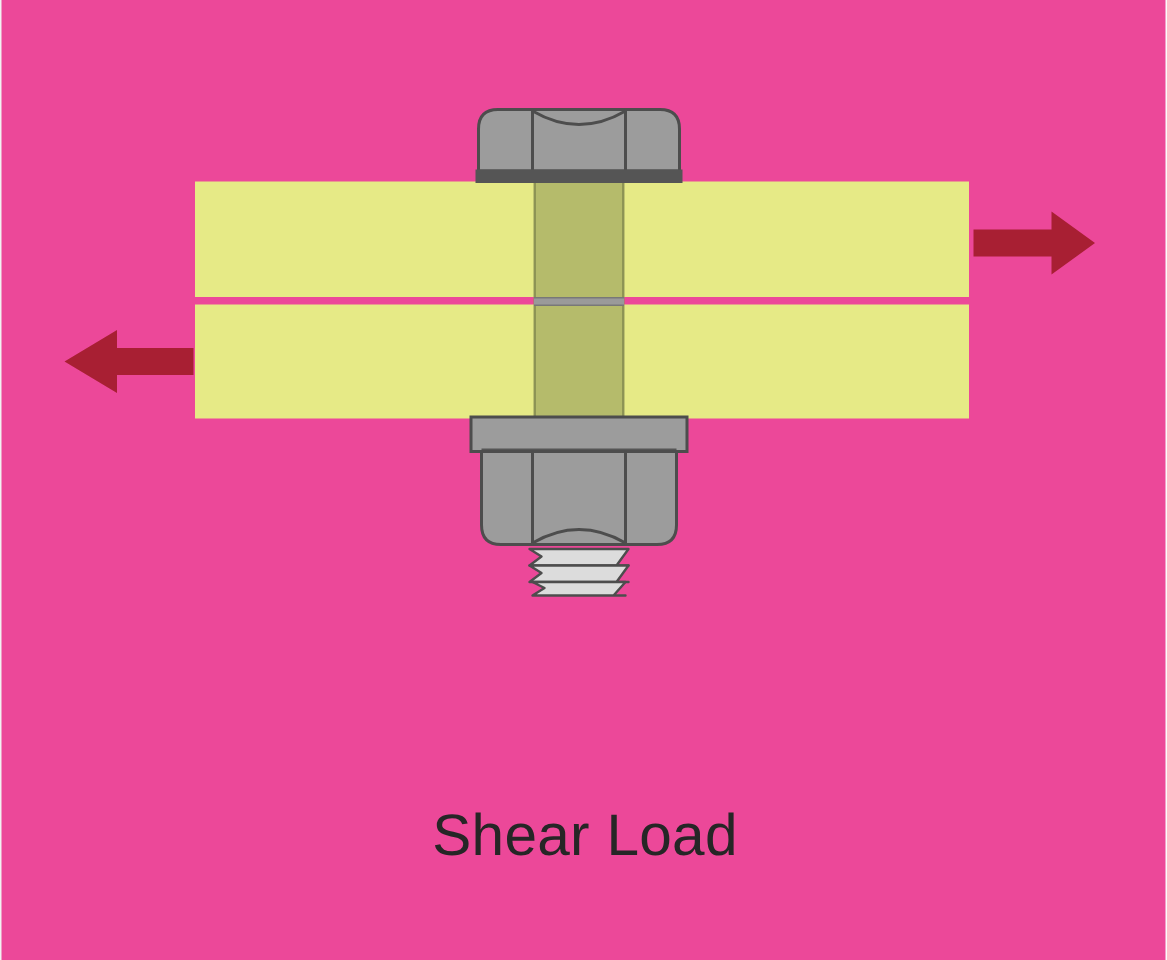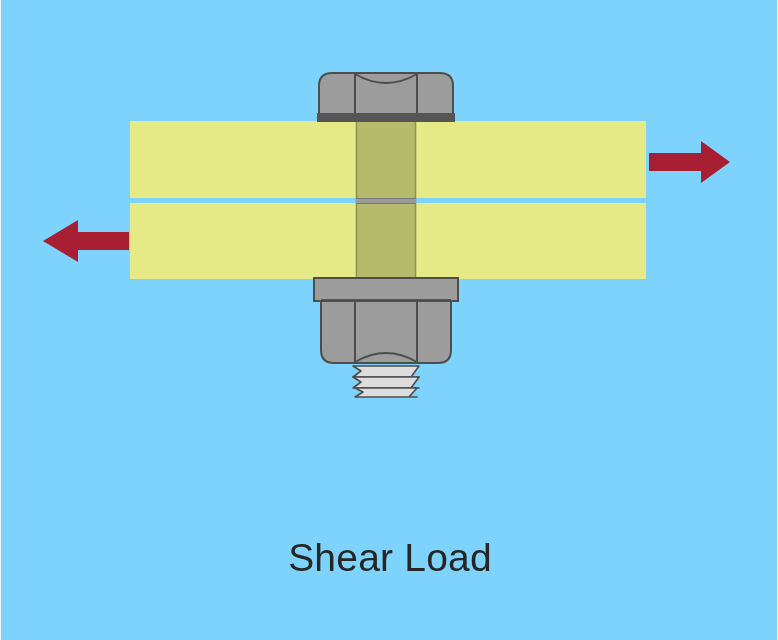--- a/index.html
+++ b/index.html
@@ -10,21 +10,21 @@
   body {
     width: 778px;
     height: 640px;
     font-family: "Liberation Sans", sans-serif;
     overflow: hidden;
   }
   #page {
     position: relative;
     width: 778px;
     height: 640px;
-    background: #7dd3fc;
+    background: #ec4899;
     box-sizing: border-box;
     border-left: 1px solid #f2f2f2;
     border-right: 1px solid #fbfbfb;
   }
   #diagram {
     position: absolute;
     left: 0;
     top: 0;
     width: 778px;
     height: 640px;

